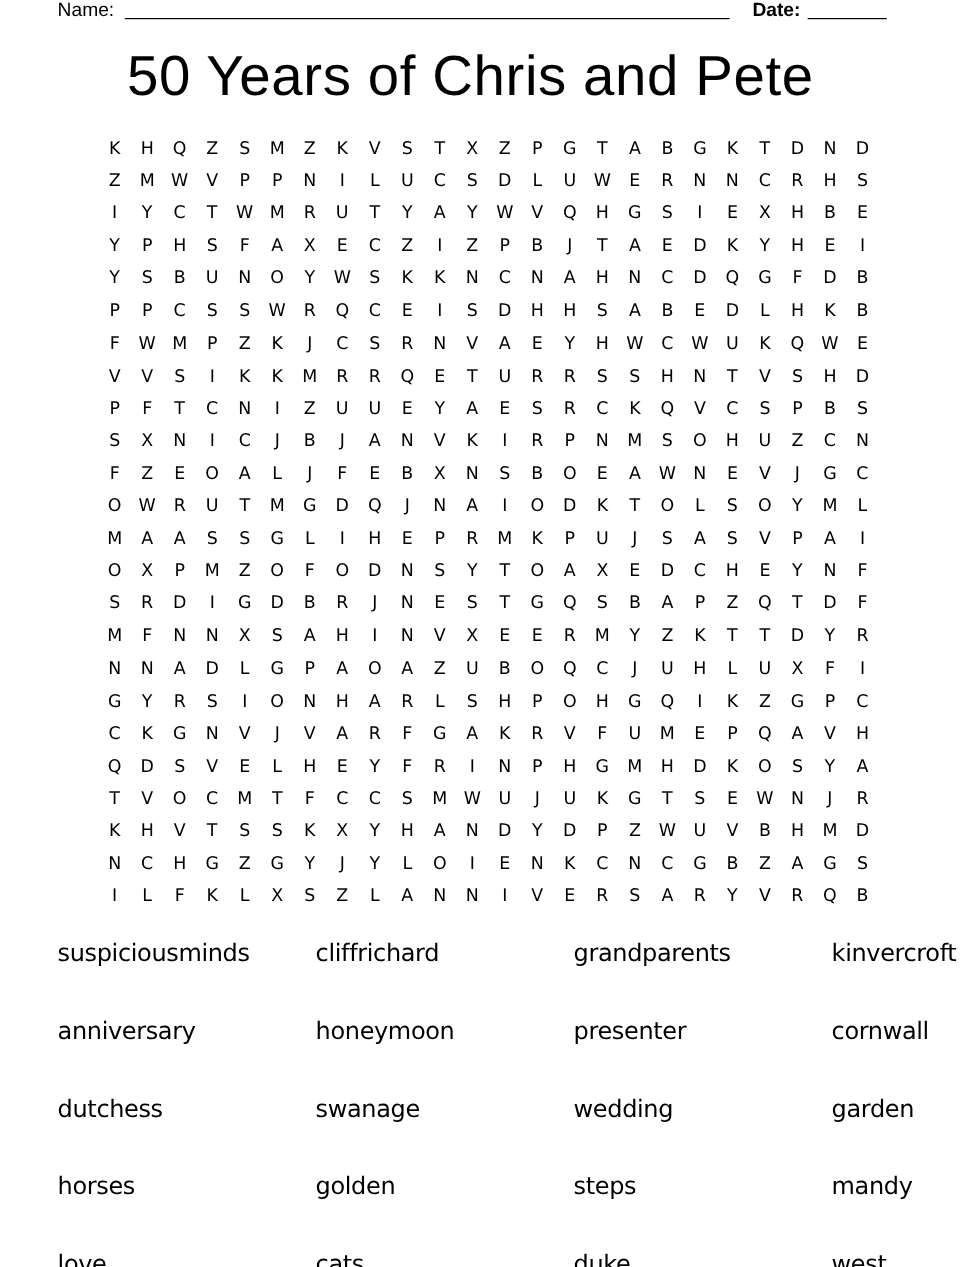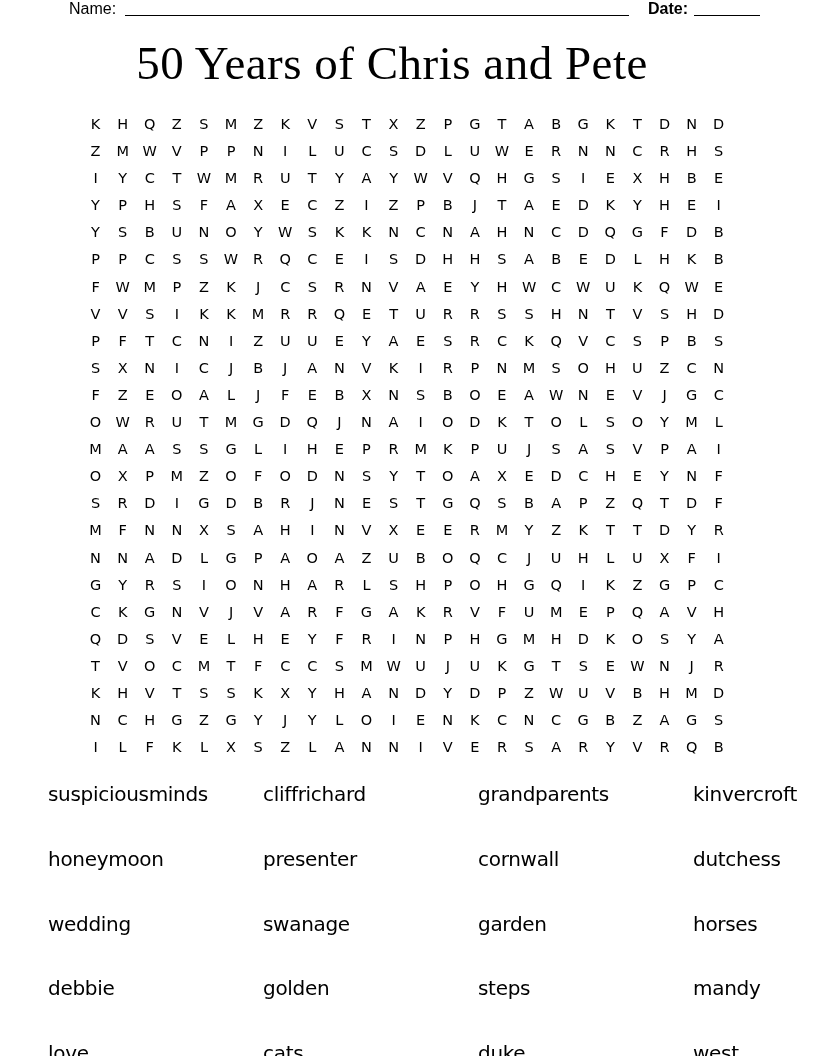--- a/index.html
+++ b/index.html
@@ -1,27 +1,27 @@
 <!DOCTYPE html>
 <html><head>
 <meta charset="utf-8">
 <style>
   html, body { margin: 0; padding: 0; background: #ffffff; }
   body { width: 816px; height: 1056px; position: relative; overflow: hidden; color: #000; }
   .header-line {
     position: absolute; top: 0; left: 48px; width: 700px; height: 20px;
-    font-family: "Liberation Sans", sans-serif; font-size: 16px; line-height: 18px; margin-left: 21px;
+    font-family: "Liberation Sans", sans-serif; font-size: 16px; line-height: 18px;
   }
   .name-label { position: absolute; left: 0; top: 0; }
   .name-line { position: absolute; left: 56px; top: 15px; width: 504px; border-bottom: 1px solid #000; }
   .date-label { position: absolute; left: 579px; top: 0; font-weight: bold; }
   .date-line { position: absolute; left: 625px; top: 15px; width: 66px; border-bottom: 1px solid #000; }
   .title {
     position: absolute; top: 33px; left: 0; width: 784px; text-align: center;
-    font-family: Liberation Serif, serif; font-size: 47px; line-height: 60px; letter-spacing: 0.5px;
+    font-family: Liberation Sans, sans-serif; font-size: 47px; line-height: 60px; letter-spacing: 0.5px;
   }
   .grid {
     position: absolute; left: 82px; top: 111px;
     display: grid; grid-template-columns: repeat(24, 27.1px); grid-auto-rows: 27.1px;
   }
   .cell {
     font-family: "DejaVu Sans", sans-serif; font-size: 14.5px; text-align: center; line-height: 27px;
   }
   .wordlist {
     position: absolute; left: 48px; top: 780px;
@@ -621,29 +621,29 @@
     <div class="cell">R</div>
     <div class="cell">Q</div>
     <div class="cell">B</div>
   </div>
 
 <div class="wordlist" id="wordlist">
     <div class="word">suspiciousminds</div>
     <div class="word">cliffrichard</div>
     <div class="word">grandparents</div>
     <div class="word">kinvercroft</div>
+    <div class="word">anniversary</div>
     <div class="word">honeymoon</div>
     <div class="word">presenter</div>
     <div class="word">cornwall</div>
     <div class="word">dutchess</div>
+    <div class="word">swanage</div>
     <div class="word">wedding</div>
-    <div class="word">swanage</div>
     <div class="word">garden</div>
     <div class="word">horses</div>
-    <div class="word">debbie</div>
     <div class="word">golden</div>
     <div class="word">steps</div>
     <div class="word">mandy</div>
     <div class="word">love</div>
     <div class="word">cats</div>
     <div class="word">duke</div>
     <div class="word">west</div>
     <div class="word">nhs</div>
     <div class="word">ian</div>
     <div class="word"></div>

